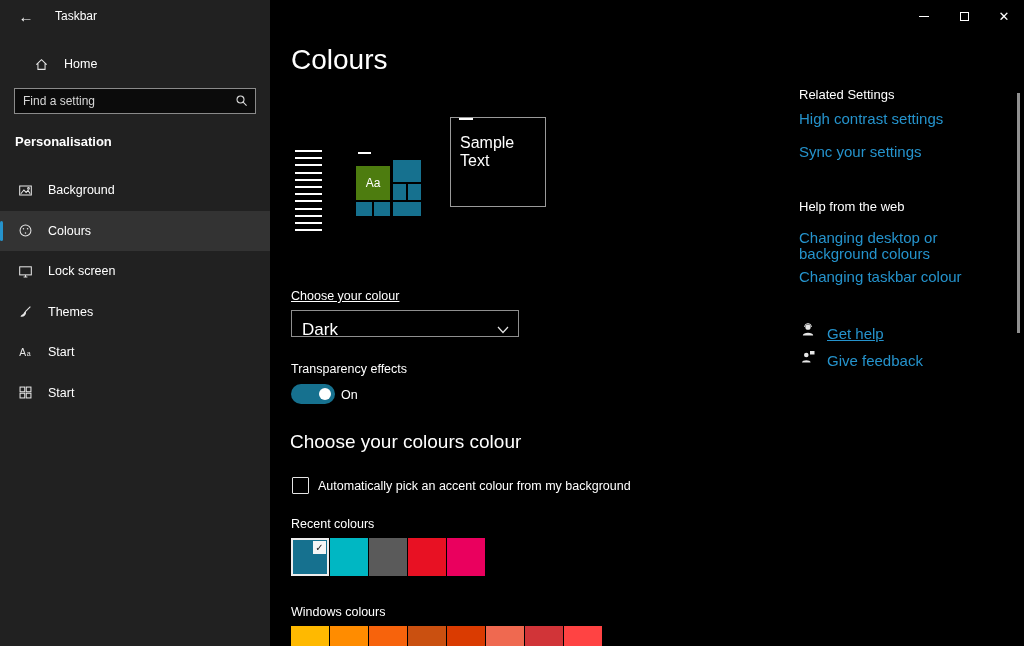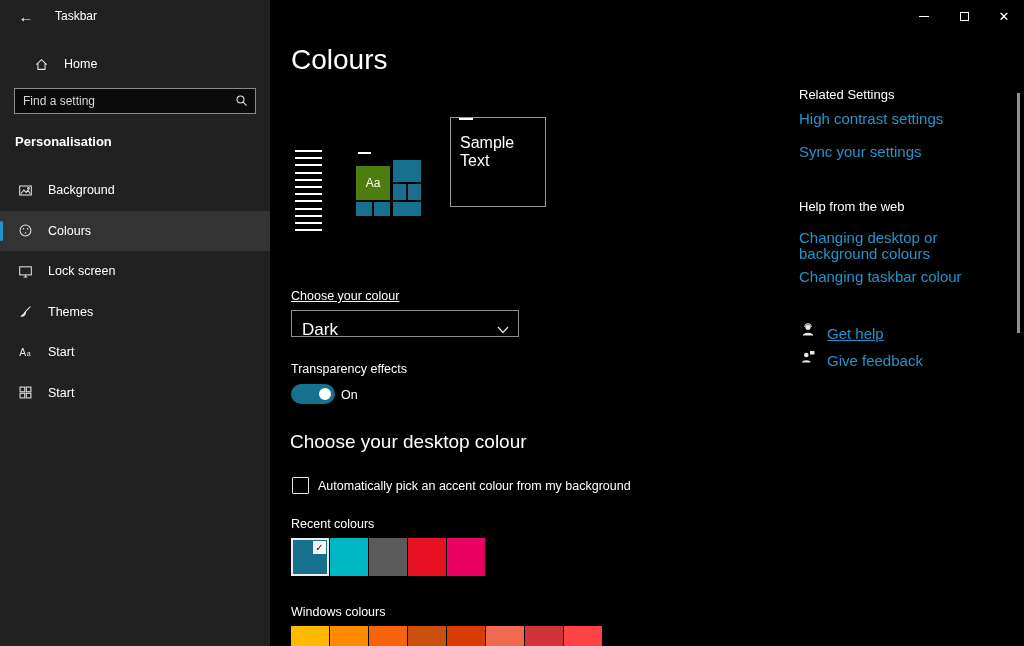--- a/index.html
+++ b/index.html
@@ -211,21 +211,21 @@
     <path d="M1 1 L6 6.5 L11 1"></path>
   </svg>
 </div>
 
 <div class="abs small-label lbl-trans">Transparency effects</div>
 <div class="abs toggle" style="background: rgb(22, 113, 143);">
   <span class="knob"></span>
 </div>
 <div class="abs small-label toggle-state">On</div>
 
-<h2 class="abs accent-heading">Choose your desktop colour</h2>
+<h2 class="abs accent-heading">Choose your colours colour</h2>
 <div class="abs checkbox"></div>
 <div class="abs small-label chk-label">Automatically pick an accent colour from my background</div>
 
 <div class="abs small-label lbl-recent">Recent colours</div>
 <div class="abs swatch-row recent-row">
   <div class="swatch selected" style="background: rgb(22, 113, 143);">
     <span class="sw-check">✓</span>
   </div>
   <div class="swatch" style="background: rgb(0, 183, 195);"></div>
   <div class="swatch" style="background: rgb(90, 90, 90);"></div>

